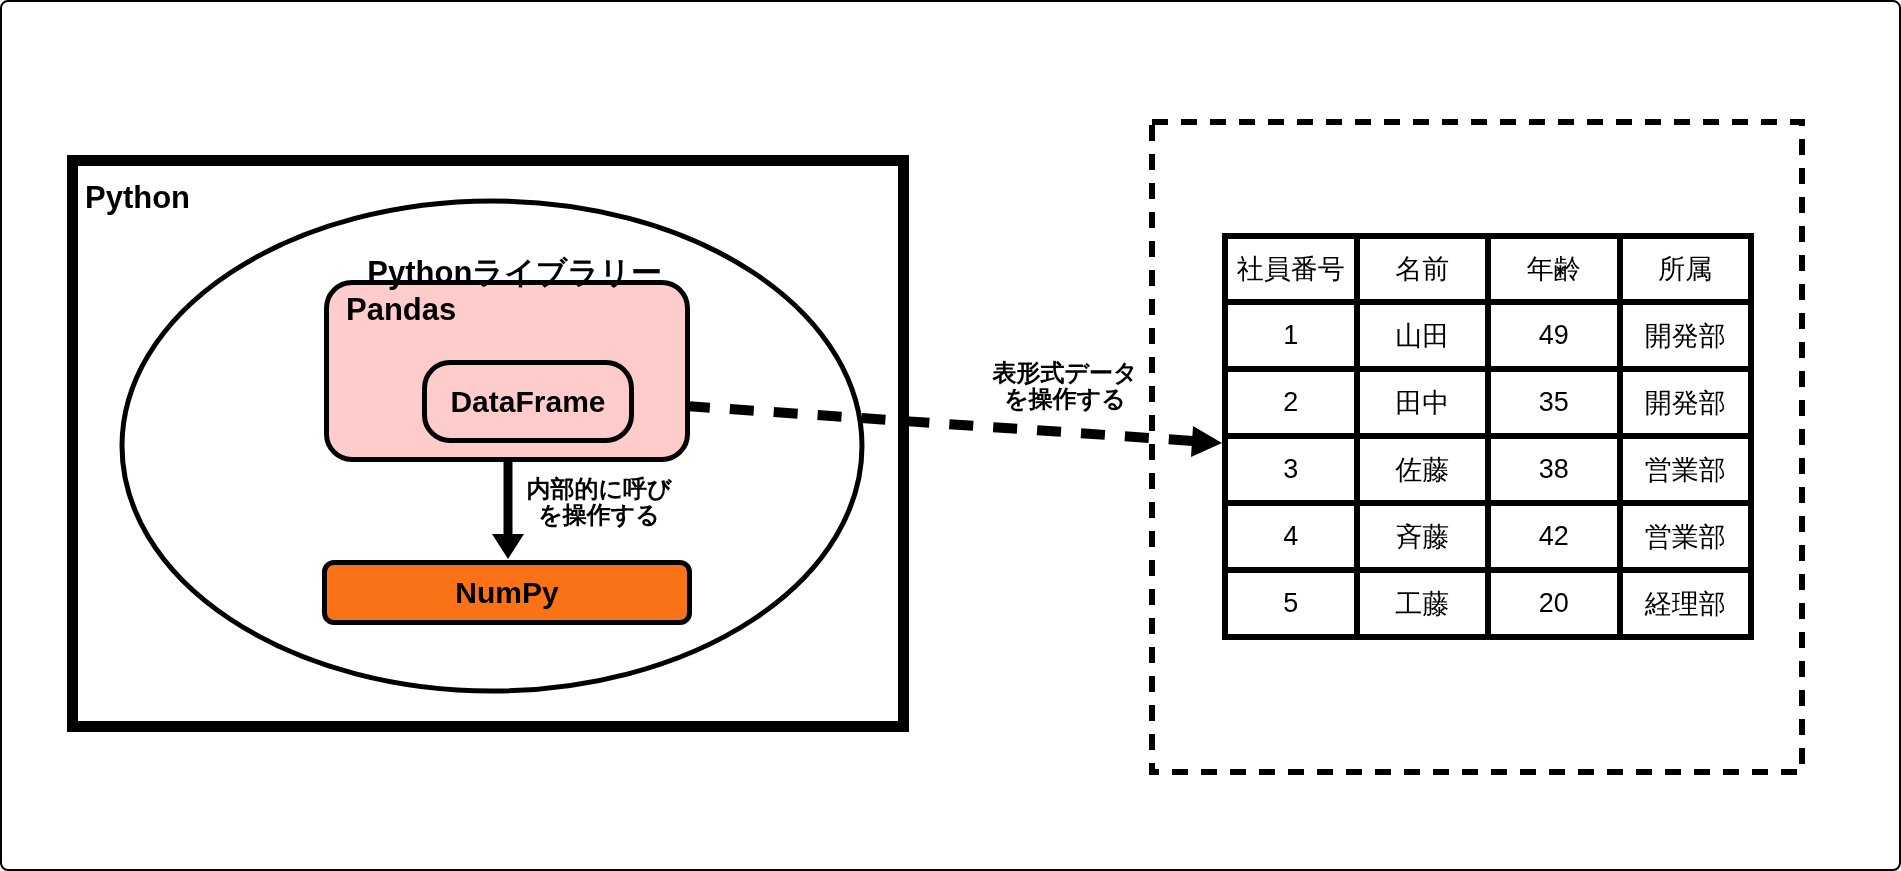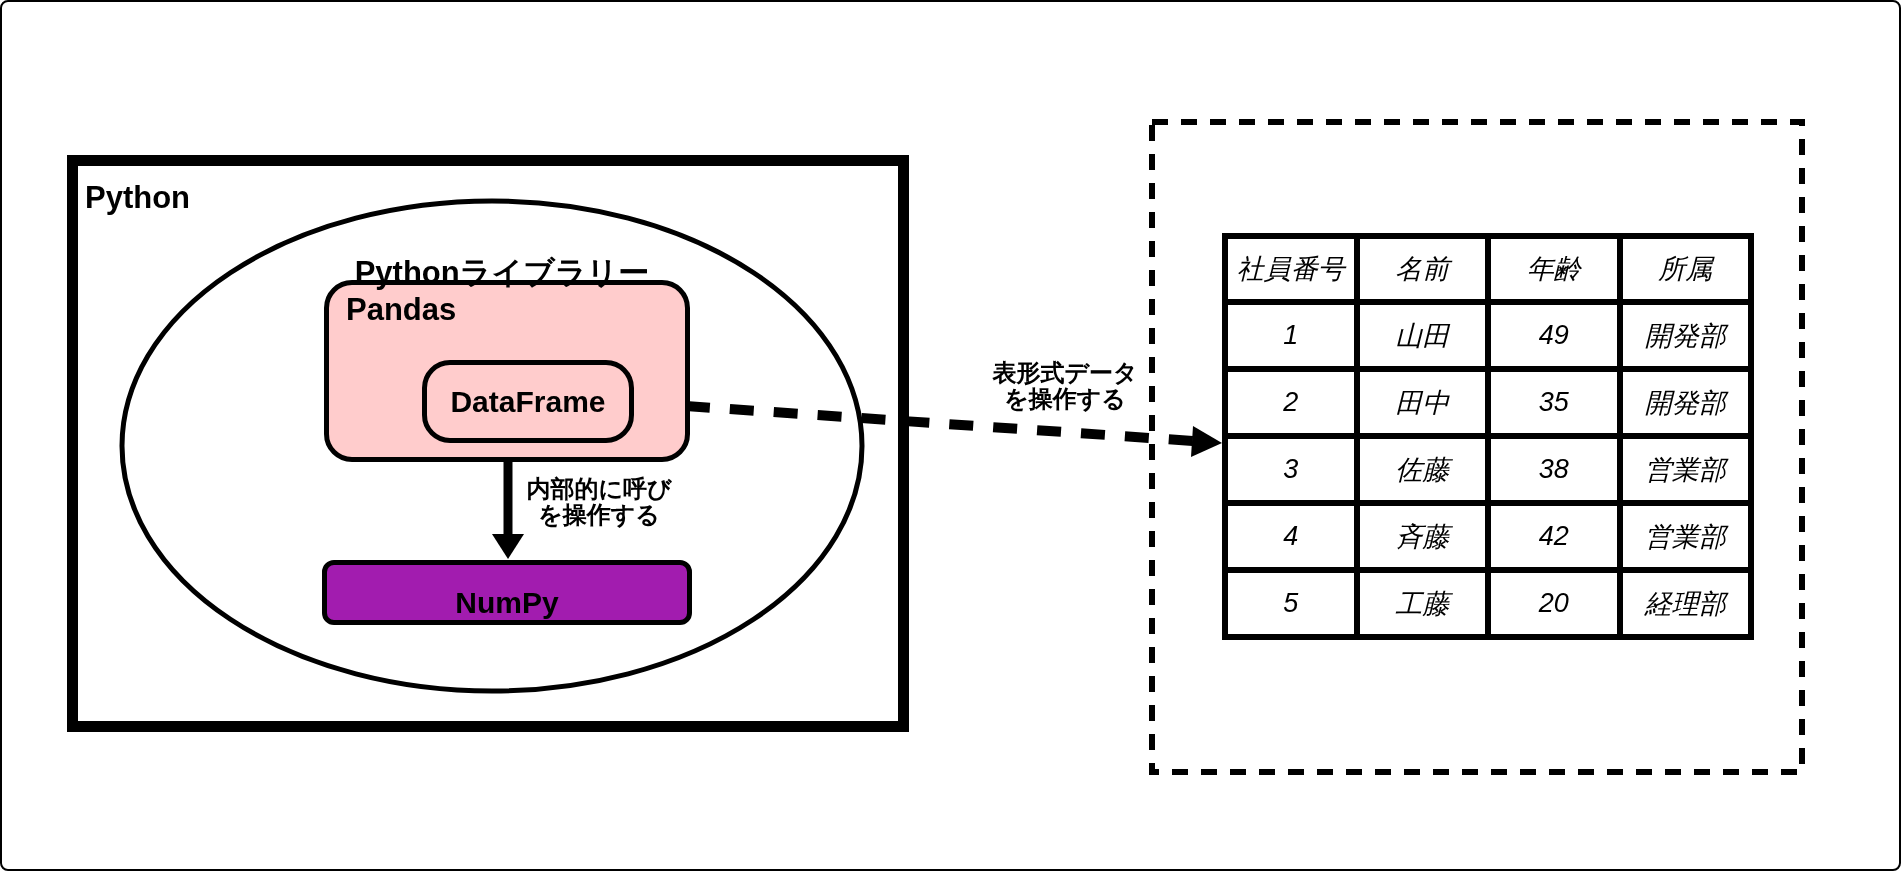--- a/index.html
+++ b/index.html
@@ -20,21 +20,21 @@
   .python-rect{
     left:65px;top:153px;width:842px;height:577px;
     border:11px solid #000;box-sizing:border-box;
     background:transparent;z-index:2;
   }
   .python-label{
     left:83px;top:178px;
     font-size:31px;font-weight:bold;z-index:4;white-space:nowrap;
   }
   .pylib-label{
-    left:340px;top:250px;width:320px;text-align:center;
+    left:340px;top:250px;width:320px;text-align:right;
     font-size:31px;font-weight:bold;z-index:4;white-space:nowrap;
   }
   .pandas-box{
     left:322px;top:278px;width:366px;height:182px;
     background:var(--pandas-fill,#FFCCCC);
     border:5px solid #000;border-radius:28px;
     box-sizing:border-box;z-index:2;
   }
   .pandas-label{
     left:344px;top:290px;
@@ -43,39 +43,38 @@
   .dataframe-box{
     left:420px;top:358px;width:212px;height:83px;
     background:var(--pandas-fill,#FFCCCC);
     border:5px solid #000;border-radius:28px;
     box-sizing:border-box;z-index:3;
     display:flex;align-items:center;justify-content:center;
     font-size:30px;font-weight:bold;
   }
   .numpy-box{
     left:320px;top:558px;width:370px;height:65px;
-    background:#a21caf;
+    background:#f97316;
     border:5px solid #000;border-radius:12px;
     box-sizing:border-box;z-index:3;
-    display:flex;align-items:flex-end;justify-content:center;
+    display:flex;align-items:center;justify-content:center;
     font-size:30px;font-weight:bold;
   }
   .note{
     font-size:24px;font-weight:bold;line-height:26px;
     text-align:center;z-index:4;white-space:nowrap;
   }
   .note-internal{left:512px;top:474px;width:170px;}
   .note-table{left:978px;top:358px;width:170px;}
 
   .emp-table{
     left:1220px;top:231px;width:532px;
     border-collapse:collapse;table-layout:fixed;
     background:#fff;z-index:3;
     font-size:27px;
-    font-style:italic;
   }
   .emp-table th,.emp-table td{
     border:6px solid #000;
     text-align:center;vertical-align:middle;
     font-weight:normal;padding:0;
     width:25%;
   }
   .emp-table th{height:60px;}
   .emp-table td{height:61px;}
 </style>

